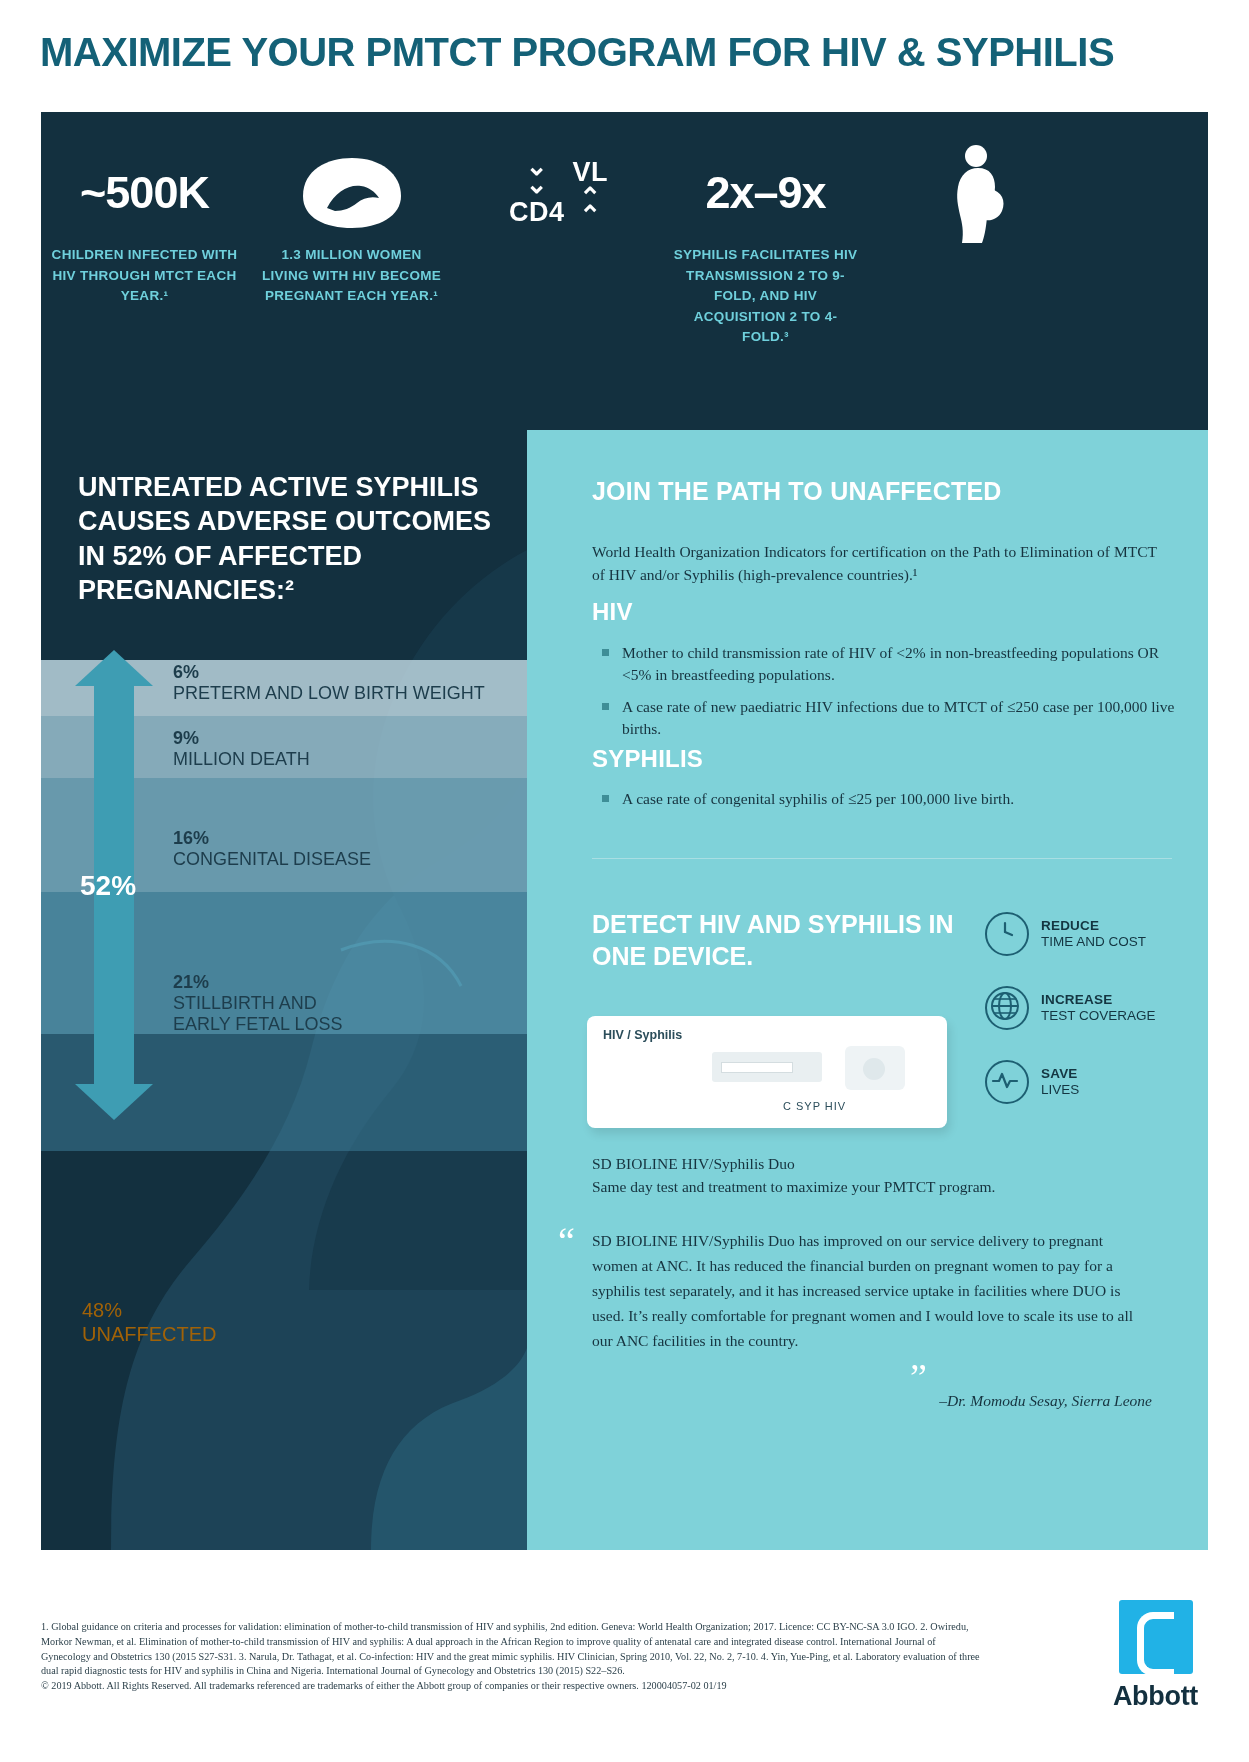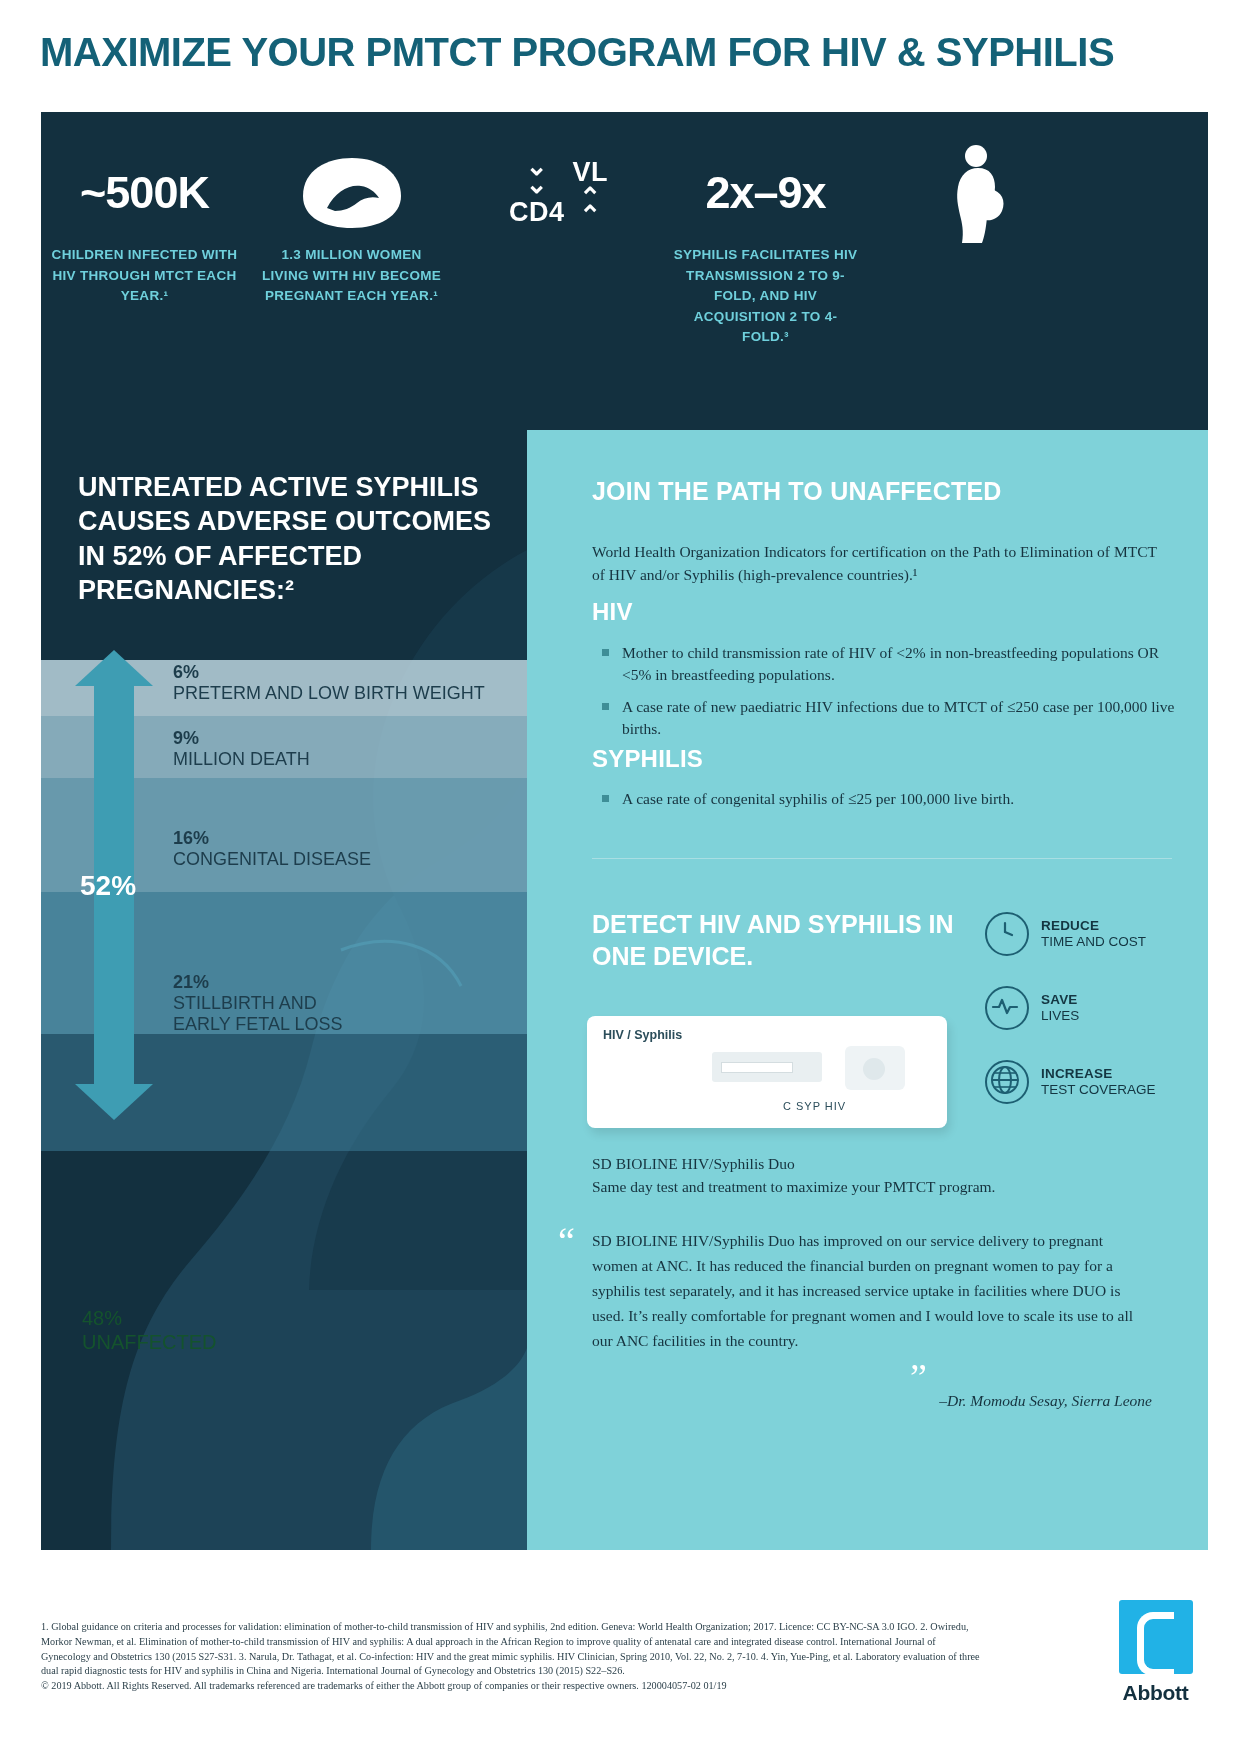--- a/index.html
+++ b/index.html
@@ -65,21 +65,21 @@
   .b3{top:778px;height:114px;background:rgba(126,180,200,0.80);}
   .b4{top:892px;height:142px;background:rgba(86,152,178,0.80);}
   .b5{top:1034px;height:117px;background:rgba(60,124,152,0.55);}
 
   .bandtxt{position:absolute;color:#1d3d4c;font-size:18px;line-height:1.18;}
   .bandtxt b{font-weight:bold;display:block;}
   .pct52{
     position:absolute;left:80px;top:870px;color:#ffffff;font-size:28px;font-weight:bold;
   }
   .unaffected{
-    position:absolute;left:82px;top:1298px;color:#14532d;font-size:20px;line-height:1.2;margin-top:8px;
+    position:absolute;left:82px;top:1298px;color:#a16207;font-size:20px;line-height:1.2;
   }
 
   
   .arrowwrap{position:absolute;left:75px;top:650px;width:78px;height:470px;}
   .arrowbody{position:absolute;left:19px;top:34px;width:40px;height:400px;background:#3e9db3;}
   .arrowup{position:absolute;left:0;top:0;width:0;height:0;border-left:39px solid transparent;border-right:39px solid transparent;border-bottom:36px solid #3e9db3;}
   .arrowdn{position:absolute;left:0;bottom:0;width:0;height:0;border-left:39px solid transparent;border-right:39px solid transparent;border-top:36px solid #3e9db3;}
 
   
   .rightpanel{
@@ -136,21 +136,21 @@
   .footnotes{
     position:absolute;left:41px;top:1620px;width:940px;
     font-family:"Liberation Serif", serif;font-size:10.2px;line-height:1.45;color:#2a3f49;
   }
   .abbott{position:absolute;left:1103px;top:1600px;width:105px;text-align:center;}
   .abbott .mark{width:74px;height:74px;margin:0 auto;background:#21b2e6;position:relative;border-radius:3px;}
   .abbott .mark:before{
     content:"";position:absolute;left:18px;top:12px;width:30px;height:50px;
     border:7px solid #ffffff;border-right:none;border-radius:16px 0 0 16px;
   }
-  .abbott .name{margin-top:7px;font-size:21px;font-weight:bold;color:#13303f;letter-spacing:-0.3px;}
+  .abbott .name{margin-top:7px;font-size:27px;font-weight:bold;color:#13303f;letter-spacing:-0.3px;}
 </style>
 </head>
 <body>
 
 <div class="page">
 
   <div class="title">MAXIMIZE YOUR PMTCT PROGRAM FOR HIV &amp; SYPHILIS</div>
 
   <div class="topband"></div>
   <div class="stats">
@@ -282,42 +282,42 @@
       </div>
       <div class="txt">
         <b>REDUCE</b>
         <span>TIME AND COST</span>
       </div>
     </div>
 
     <div class="ben">
       <div class="circ">
         <svg width="36" height="36" viewBox="0 0 36 36" style="position:absolute;left:0;top:0;">
-          <polyline points="6,19 12,19 15,12 20,25 23,19 30,19" fill="none" stroke="#1d5f72" stroke-width="2.2" stroke-linejoin="round" stroke-linecap="round"></polyline>
-        </svg>
-      </div>
-      <div class="txt">
-        <b>SAVE</b>
-        <span>LIVES</span>
-      </div>
-    </div>
-
-    <div class="ben">
-      <div class="circ">
-        <svg width="36" height="36" viewBox="0 0 36 36" style="position:absolute;left:0;top:0;">
           <circle cx="18" cy="18" r="13" fill="none" stroke="#1d5f72" stroke-width="2"></circle>
           <ellipse cx="18" cy="18" rx="6" ry="13" fill="none" stroke="#1d5f72" stroke-width="2"></ellipse>
           <line x1="5" y1="18" x2="31" y2="18" stroke="#1d5f72" stroke-width="2"></line>
           <line x1="7" y1="11" x2="29" y2="11" stroke="#1d5f72" stroke-width="1.6"></line>
           <line x1="7" y1="25" x2="29" y2="25" stroke="#1d5f72" stroke-width="1.6"></line>
         </svg>
       </div>
       <div class="txt">
         <b>INCREASE</b>
         <span>TEST COVERAGE</span>
+      </div>
+    </div>
+
+    <div class="ben">
+      <div class="circ">
+        <svg width="36" height="36" viewBox="0 0 36 36" style="position:absolute;left:0;top:0;">
+          <polyline points="6,19 12,19 15,12 20,25 23,19 30,19" fill="none" stroke="#1d5f72" stroke-width="2.2" stroke-linejoin="round" stroke-linecap="round"></polyline>
+        </svg>
+      </div>
+      <div class="txt">
+        <b>SAVE</b>
+        <span>LIVES</span>
       </div>
     </div>
   </div>
 
   <div class="device">
     <div class="dlabel">HIV / Syphilis</div>
     <div class="win"></div>
     <div class="winline"></div>
     <div class="well"></div>
     <div class="welldot"></div>

